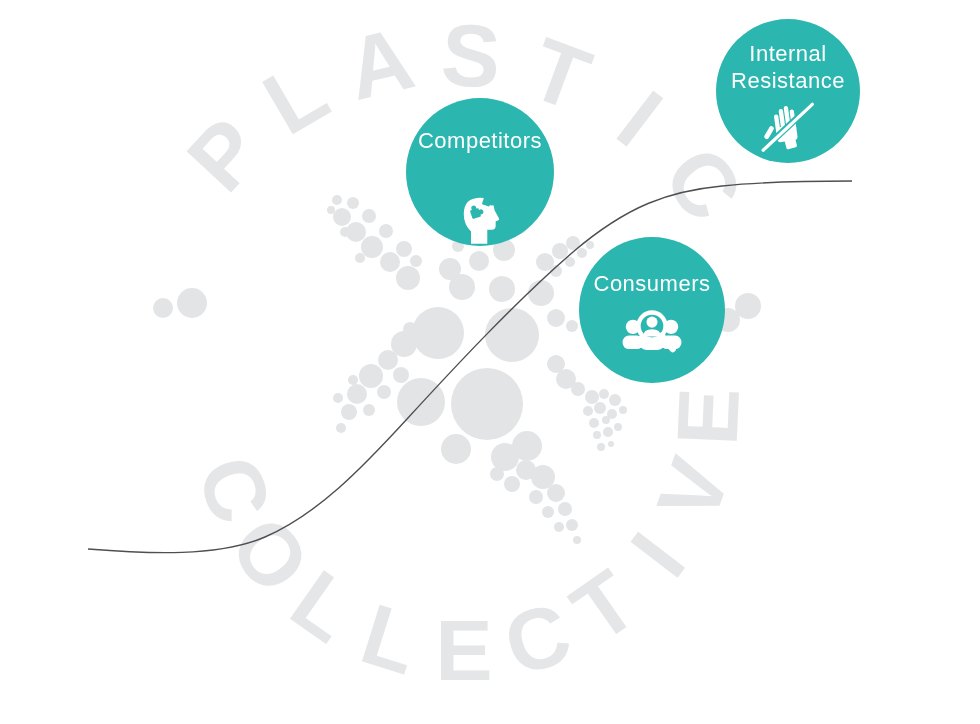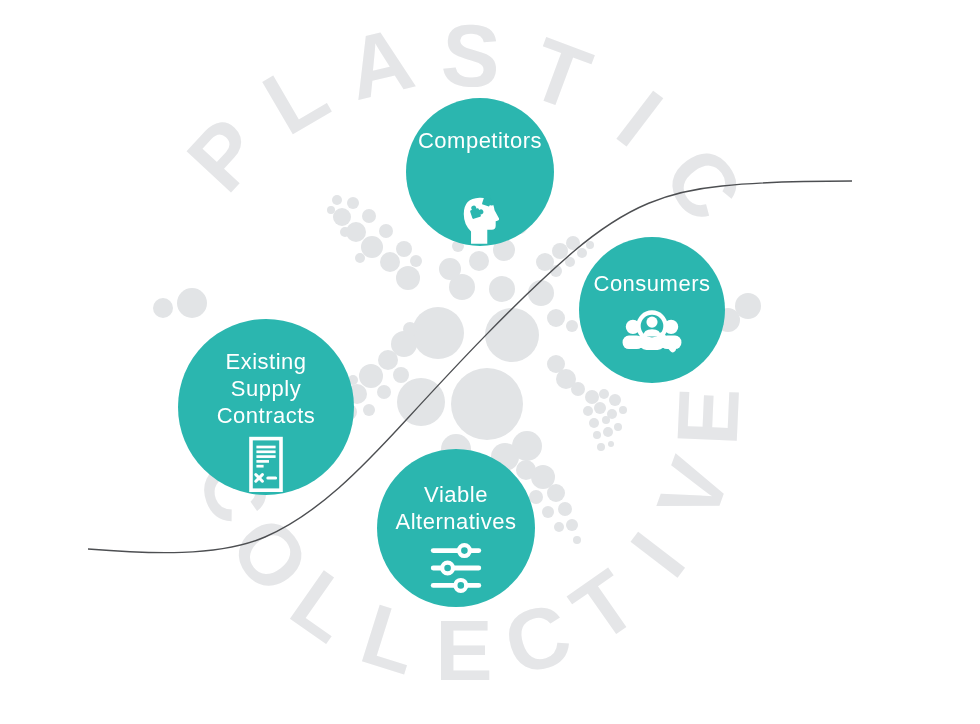--- a/index.html
+++ b/index.html
@@ -149,20 +149,37 @@
 
       <circle cx="192" cy="303" r="15"></circle>
         <circle cx="163" cy="308" r="10"></circle>
       <circle cx="728" cy="320" r="12"></circle>
         <circle cx="748" cy="306" r="13"></circle>
     </g>
 
     <path d="M 88 549 C 150 554 218 557 265 537 C 318 514 362 468 407 419 C 452 370 515 302 573 252 C 628 205 670 191 722 186 C 770 181 822 181 852 181" fill="none" stroke="var(--curve)" stroke-width="1.4"></path>
   </svg>
 
+  <div class="node n-internal">
+    <span class="line">Internal</span>
+    <span class="line">Resistance</span>
+    <svg class="icn" width="56" height="54" viewBox="0 0 100 100">
+      <g transform="rotate(-8 50 50)" fill="#fff">
+        <rect x="27" y="24" width="8" height="34" rx="4"></rect>
+        <rect x="37" y="15" width="8" height="43" rx="4"></rect>
+        <rect x="47" y="11" width="8" height="47" rx="4"></rect>
+        <rect x="57" y="19" width="8" height="39" rx="4"></rect>
+        <rect x="27" y="48" width="38" height="28" rx="7"></rect>
+        <rect x="15" y="44" width="9" height="26" rx="4.5" transform="rotate(38 19 48)"></rect>
+        <rect x="41" y="72" width="20" height="18" rx="3" transform="rotate(-6 51 81)"></rect>
+      </g>
+      <line x1="6" y1="90" x2="92" y2="10" stroke="var(--teal)" stroke-width="12"></line>
+      <line x1="4" y1="93" x2="95" y2="8" stroke="#fff" stroke-width="6" stroke-linecap="round"></line>
+    </svg>
+  </div>
 
   <div class="node n-competitors">
     <span class="line">Competitors</span>
     <svg class="icn" width="68" height="70" viewBox="0 0 100 100">
       <path fill="#fff" d="M 34 96 L 34 74 Q 21 62 21 43 Q 21 15 49 14 Q 73 13 76 36 L 84 51 Q 85 54 81 55 L 78 56 L 78 64 Q 78 71 71 71 L 63 71 L 63 96 Z"></path>
       <g fill="var(--teal)" transform="rotate(-18 42 42)">
         <rect x="34" y="34" width="16" height="16" rx="2"></rect>
         <circle cx="42" cy="32" r="4.5"></circle>
           <circle cx="52" cy="42" r="4.5"></circle>
       </g>
@@ -185,50 +202,16 @@
         <circle cx="50" cy="24" r="11"></circle>
           <rect x="33" y="37" width="34" height="22" rx="10"></rect>
       </g>
       <circle cx="50" cy="29" r="17" fill="var(--teal)" stroke="#fff" stroke-width="5.5"></circle>
       <circle cx="50" cy="24" r="7" fill="#fff"></circle>
       <path d="M 39 42 Q 39 33 50 33 Q 61 33 61 42 Z" fill="#fff"></path>
       <line x1="62" y1="41" x2="76" y2="58" stroke="#fff" stroke-width="8" stroke-linecap="round"></line>
     </svg>
   </div>
 
-  <div class="node n-existing">
-    <span class="line">Existing</span>
-    <span class="line">Supply</span>
-    <span class="line">Contracts</span>
-    <svg class="icn" width="56" height="62" viewBox="0 0 90 100">
-      <rect x="20" y="6" width="50" height="86" fill="none" stroke="#fff" stroke-width="6"></rect>
-      <g stroke="#fff" stroke-width="4.5">
-        <line x1="29" y1="20" x2="61" y2="20"></line>
-        <line x1="29" y1="28" x2="61" y2="28"></line>
-        <line x1="29" y1="36" x2="61" y2="36"></line>
-        <line x1="29" y1="44" x2="50" y2="44"></line>
-        <line x1="29" y1="52" x2="41" y2="52"></line>
-      </g>
-      <g stroke="#fff" stroke-width="5" stroke-linecap="round">
-        <line x1="28" y1="66" x2="39" y2="77"></line>
-        <line x1="39" y1="66" x2="28" y2="77"></line>
-        <line x1="48" y1="71.5" x2="61" y2="71.5"></line>
-      </g>
-    </svg>
-  </div>
-
-  <div class="node n-viable">
-    <span class="line">Viable</span>
-    <span class="line">Alternatives</span>
-    <svg class="icn" width="64" height="54" viewBox="0 0 100 90">
-      <g stroke="#fff" stroke-width="8" stroke-linecap="round">
-        <line x1="12" y1="16" x2="88" y2="16"></line>
-        <line x1="12" y1="45" x2="88" y2="45"></line>
-        <line x1="12" y1="74" x2="88" y2="74"></line>
-      </g>
-      <circle cx="64" cy="16" r="9" fill="var(--teal)" stroke="#fff" stroke-width="7"></circle>
-      <circle cx="36" cy="45" r="9" fill="var(--teal)" stroke="#fff" stroke-width="7"></circle>
-      <circle cx="58" cy="74" r="9" fill="var(--teal)" stroke="#fff" stroke-width="7"></circle>
-    </svg>
-  </div>
+
 
 
 </div>
 
 </body></html>

